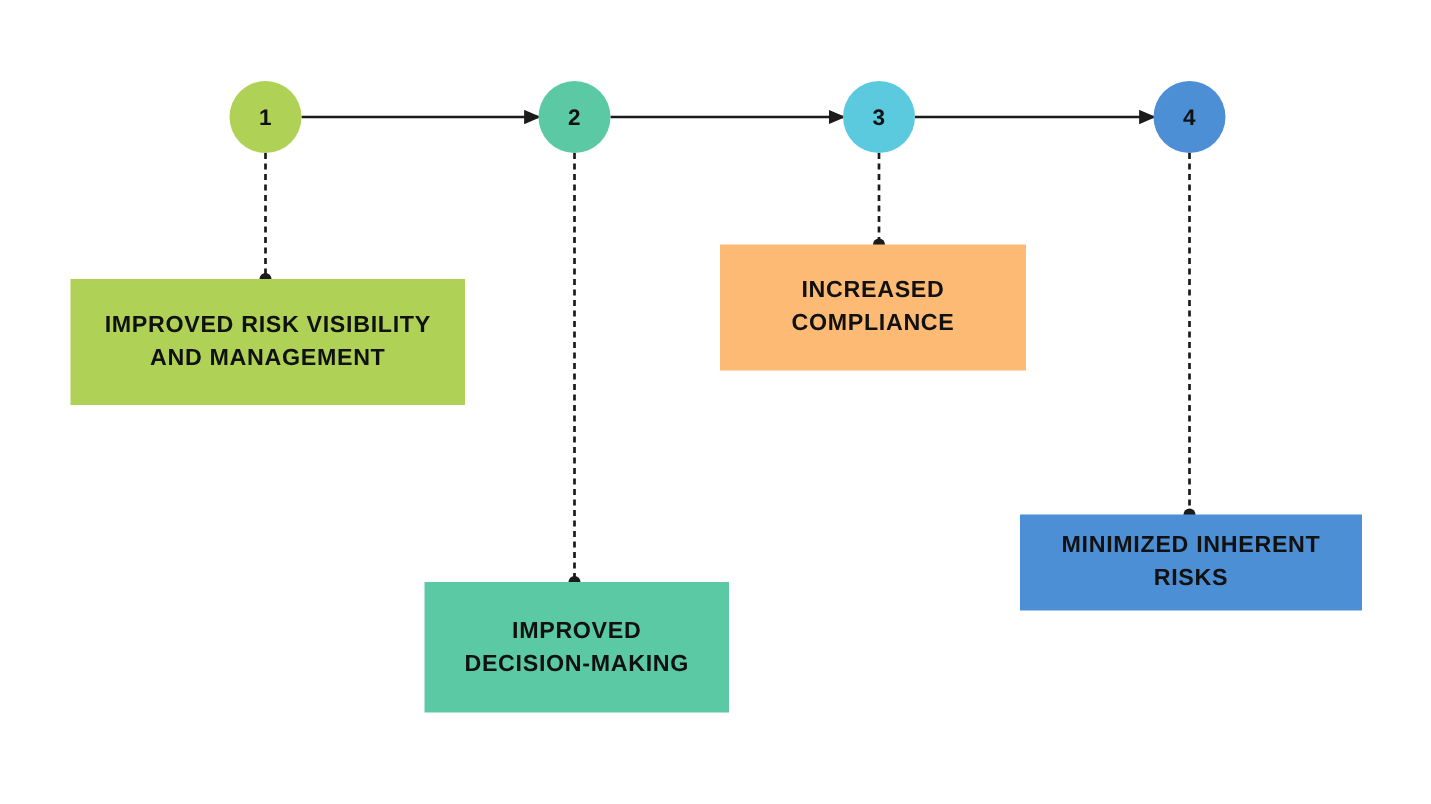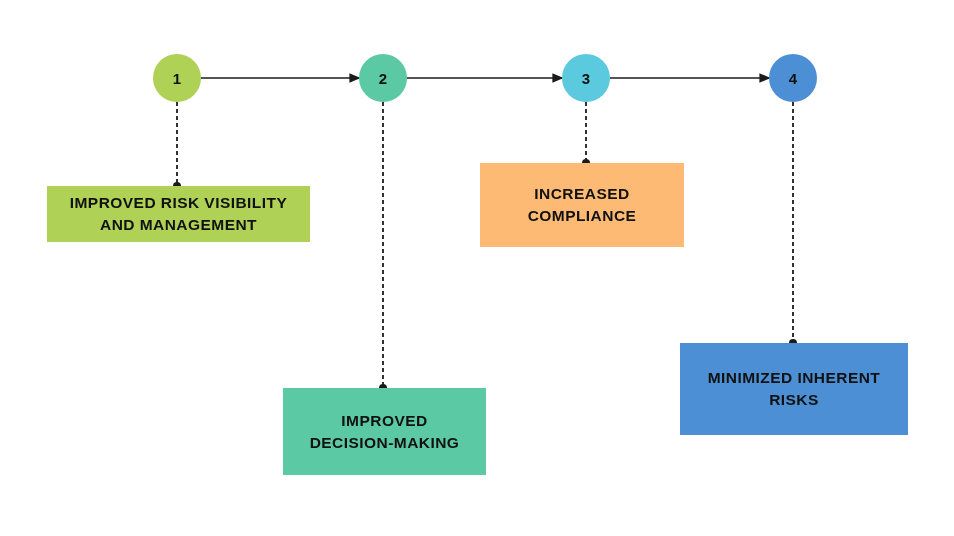--- a/index.html
+++ b/index.html
@@ -97,30 +97,30 @@
   <div class="node" style="left: 359px; top: 54px; width: 48px; height: 48px; background: rgb(91, 201, 163);">
     <span class="node-label">2</span>
   </div>
   <div class="node" style="left: 562px; top: 54px; width: 48px; height: 48px; background: rgb(91, 201, 222);">
     <span class="node-label">3</span>
   </div>
   <div class="node" style="left: 769px; top: 54px; width: 48px; height: 48px; background: rgb(76, 143, 212);">
     <span class="node-label">4</span>
   </div>
 
-  <div class="card" style="left: 47px; top: 186px; width: 263px; height: 56px; background: rgb(175, 209, 86);">
+  <div class="card" style="left: 47px; top: 186px; width: 263px; height: 84px; background: rgb(175, 209, 86);">
     <span class="card-label">IMPROVED RISK VISIBILITY
 AND MANAGEMENT</span>
   </div>
   <div class="card" style="left: 283px; top: 388px; width: 203px; height: 87px; background: rgb(91, 201, 163);">
     <span class="card-label">IMPROVED
 DECISION-MAKING</span>
   </div>
   <div class="card" style="left: 480px; top: 163px; width: 204px; height: 84px; background: #fdba74;">
     <span class="card-label">INCREASED
 COMPLIANCE</span>
   </div>
-  <div class="card" style="left: 680px; top: 343px; width: 228px; height: 92px; background: rgb(76, 143, 212);">
+  <div class="card" style="left: 680px; top: 343px; width: 228px; height: 64px; background: rgb(76, 143, 212);">
     <span class="card-label">MINIMIZED INHERENT
 RISKS</span>
   </div>
 
 </div>
 
 </body></html>

